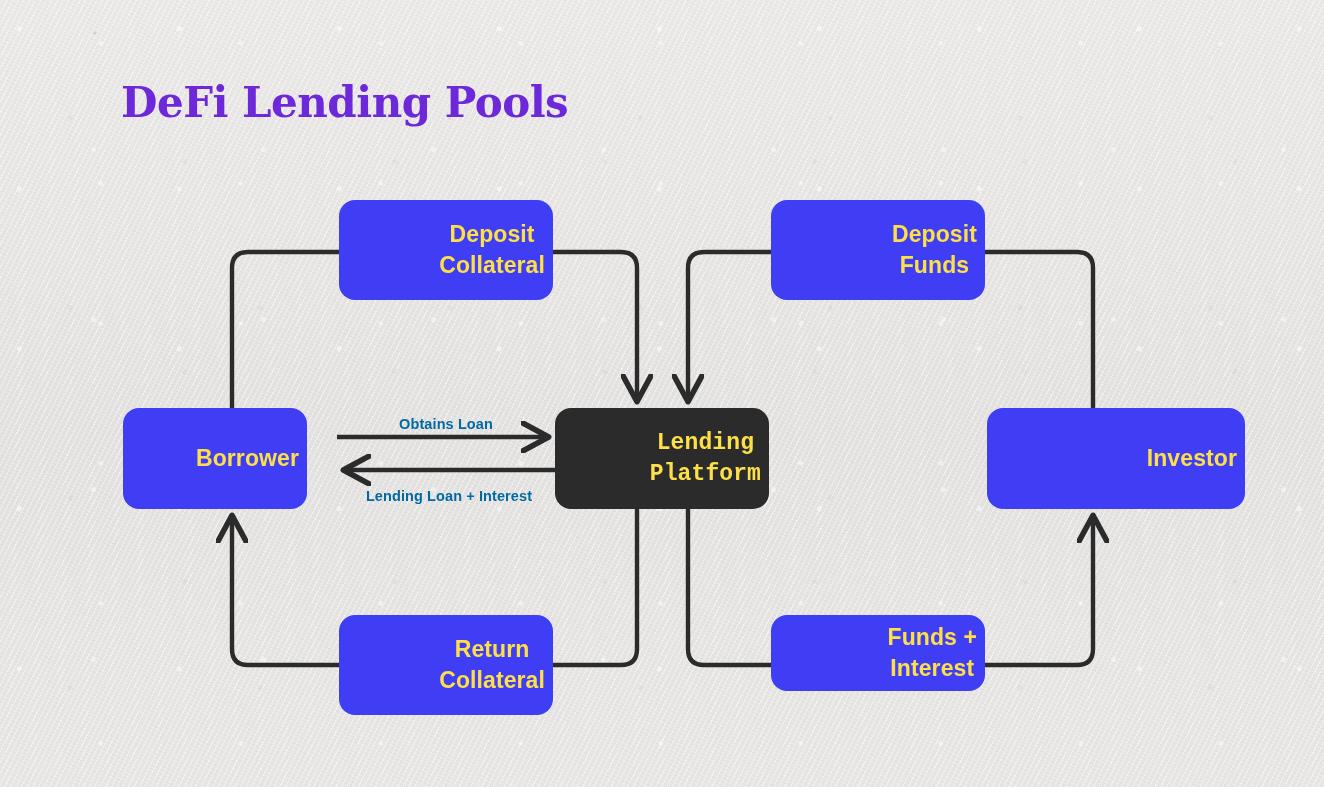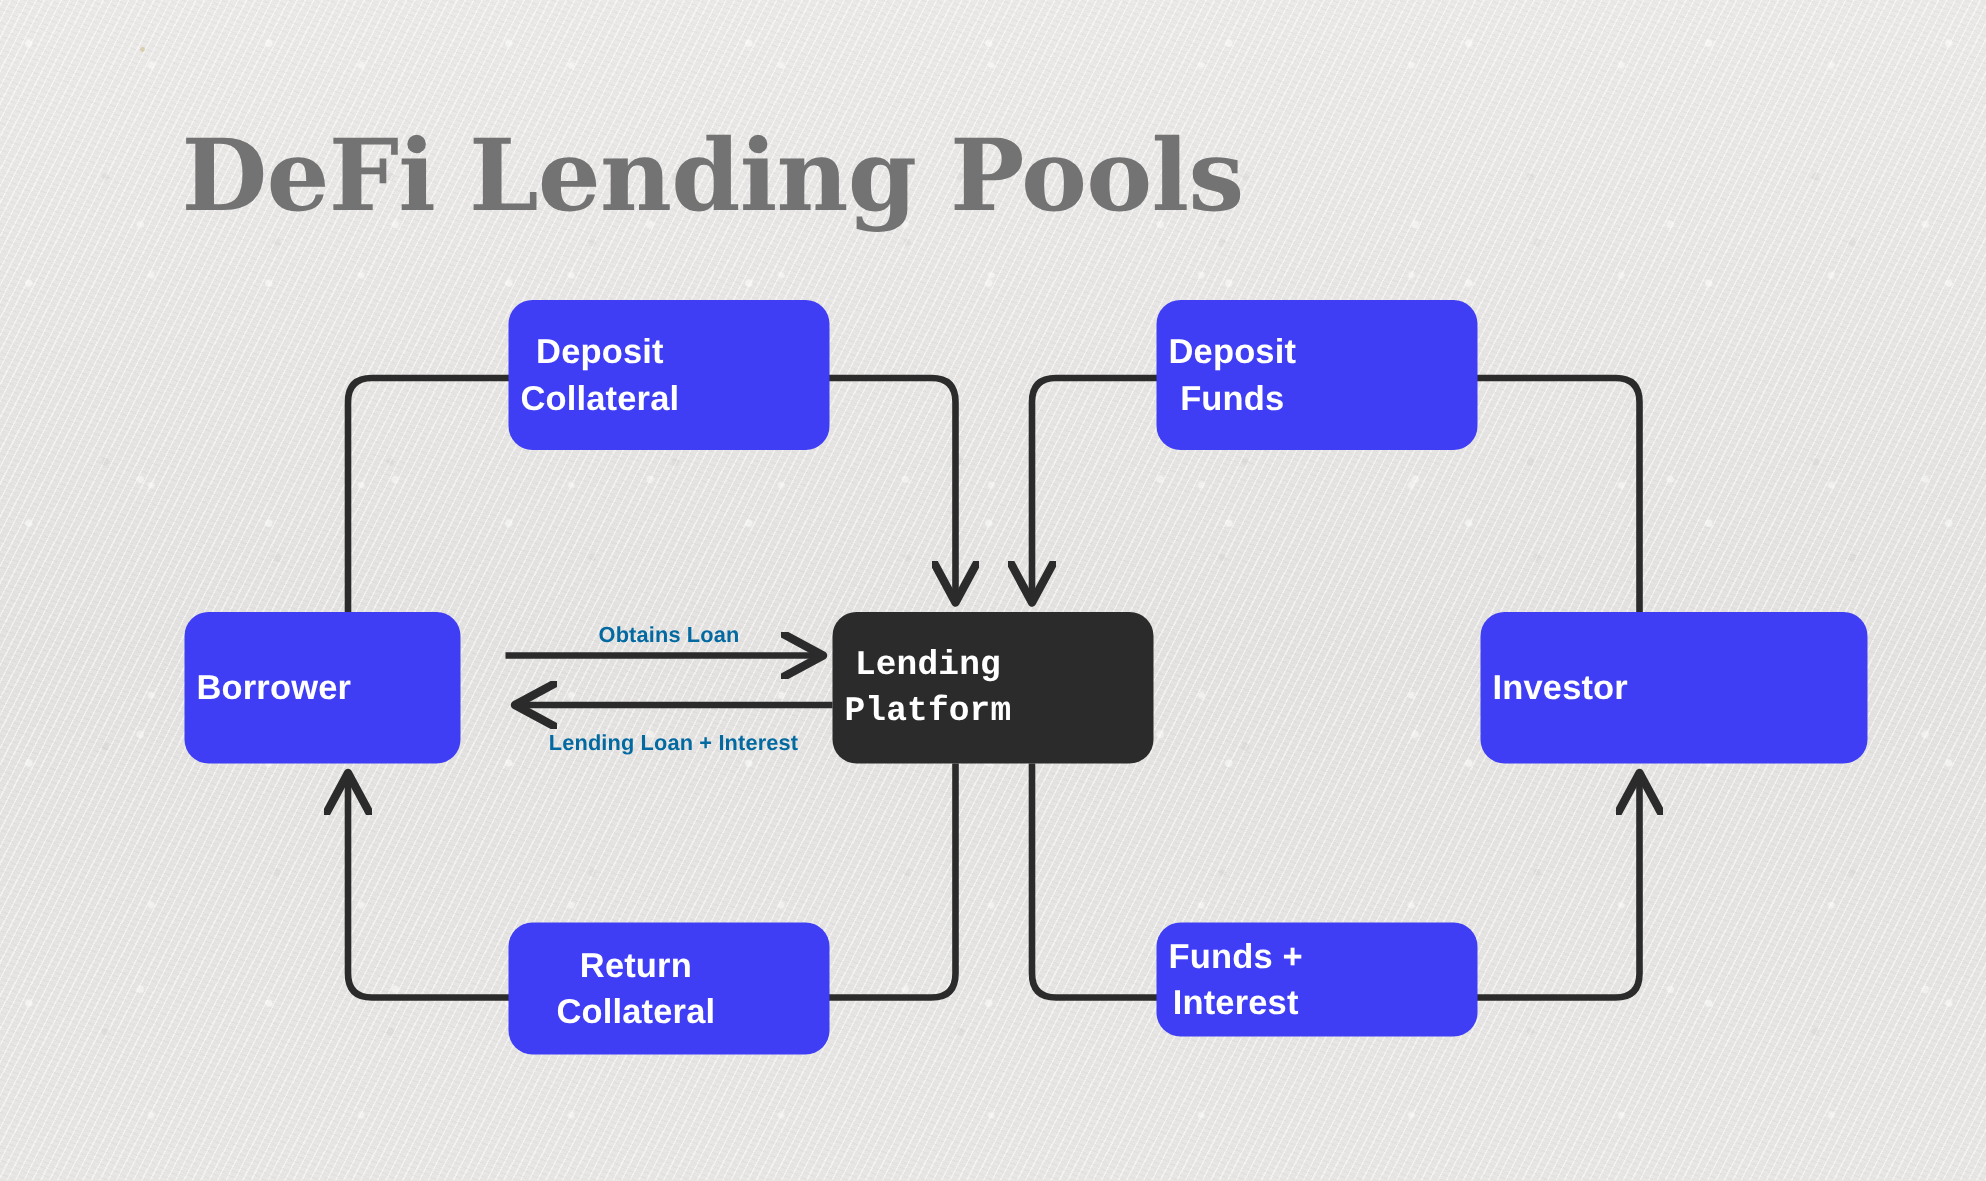--- a/index.html
+++ b/index.html
@@ -22,32 +22,32 @@
       repeating-linear-gradient(-63deg, rgba(255,255,255,.5) 0 1px, transparent 1px 5px),
       repeating-linear-gradient(7deg, rgba(0,0,0,.012) 0 1px, transparent 1px 3px),
       linear-gradient(180deg,#eceae8 0%, #e4e3e1 55%, #e8e7e5 100%);
     background-size:160px 160px,190px 190px,140px 140px,210px 210px,170px 170px,auto,auto,auto,auto;
   }
   #speckles{position:absolute;inset:0;pointer-events:none;}
   #title{
     position:absolute;left:121px;top:78px;
     font-family:"DejaVu Serif", serif;
     font-weight:700;
-    font-size:66px;
+    font-size:42px;
     letter-spacing:-0.5px;
-    color:#737373;
+    color:#6d28d9;
     white-space:nowrap;
   }
   svg#wires{position:absolute;left:0;top:0;width:1324px;height:787px;}
   .node{
     position:absolute;
-    display:flex;align-items:center;justify-content:flex-start;
+    display:flex;align-items:center;justify-content:flex-end;
     text-align:center;
     border-radius:16px;
-    color:#ffffff;
+    color:#fde047;
     font-weight:700;
     font-size:23px;
     line-height:1.33;
     letter-spacing:.1px;
     box-sizing:border-box;
     padding:4px 8px;
   }
   .node.blue{background:#3f3ef4;}
   .node.dark{background:#2b2b2b;}
   .edge-label{
@@ -129,21 +129,21 @@
   <span>
     <span>Lending</span><br>
     <span>Platform</span>
   </span>
 </div>
 
 <div class="node blue" style="left:987px;top:408px;width:258px;height:101px;">
   <span>Investor</span>
 </div>
 
-<div class="node blue" style="left:339px;top:615px;width:214px;height:88px;padding-left:32px;">
+<div class="node blue" style="left:339px;top:615px;width:214px;height:100px;padding-left:32px;">
   <span>
     <span>Return</span><br>
     <span>Collateral</span>
   </span>
 </div>
 
 <div class="node blue" style="left:771px;top:615px;width:214px;height:76px;">
   <span>
     <span>Funds +</span><br>
     <span>Interest</span>

